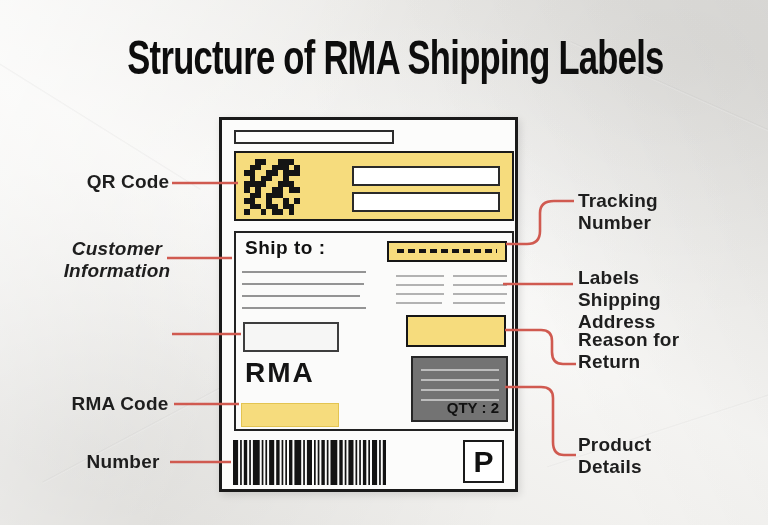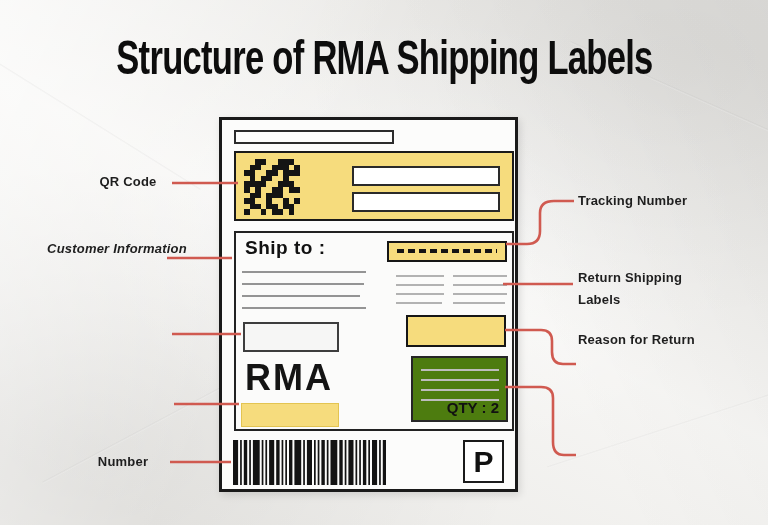--- a/index.html
+++ b/index.html
@@ -14,21 +14,21 @@
       radial-gradient(ellipse at 88% 12%, rgba(0,0,0,.04), rgba(0,0,0,0) 40%),
       radial-gradient(ellipse at 55% 45%, rgba(255,255,255,.5), rgba(255,255,255,0) 55%);
   }
   
   .crease{position:absolute;background:linear-gradient(to bottom,rgba(0,0,0,.045),rgba(255,255,255,.25));pointer-events:none;}
   .c1{left:-40px;top:120px;width:260px;height:2px;transform:rotate(32deg);}
   .c2{left:540px;top:420px;width:300px;height:2px;transform:rotate(-18deg);}
   .c3{left:30px;top:430px;width:220px;height:2px;transform:rotate(-28deg);}
   .c4{left:560px;top:90px;width:240px;height:2px;transform:rotate(24deg);}
 
-  .title-wrap{position:absolute;left:0;right:0;top:30px;text-align:center;z-index:3;}
+  .title-wrap{position:absolute;left:0;right:0;top:30px;text-align:right;z-index:3;}
   .title{display:inline-block;font-size:48px;font-weight:700;color:#0d0d0d;
     letter-spacing:-1px;transform:scaleX(.72);transform-origin:center;white-space:nowrap;}
 
   
   .sheet{position:absolute;left:219px;top:117px;width:299px;height:375px;background:#fcfcfb;
     border:3px solid #1a1a1a;box-sizing:border-box;z-index:2;box-shadow:2px 3px 8px rgba(0,0,0,.12);}
   .sheet *{box-sizing:border-box;}
   .topbar{position:absolute;left:12px;top:10px;width:160px;height:14px;background:#fdfdfc;border:2px solid #2c2c2c;}
   .yellowhdr{position:absolute;left:12px;top:31px;width:280px;height:70px;background:#f6dc7d;border:2px solid #1a1a1a;}
   .qr{position:absolute;left:8px;top:6px;width:56px;height:56px;display:grid;
@@ -45,36 +45,36 @@
   .gline{position:absolute;height:2px;background:#949494;}
   .a1{left:6px;top:38px;width:124px;} .a2{left:6px;top:50px;width:122px;}
   .a3{left:6px;top:62px;width:118px;} .a4{left:6px;top:74px;width:124px;}
   .gline2{position:absolute;height:1.6px;background:#b2b2b2;}
   .r11{left:160px;top:42px;width:48px;} .r12{left:160px;top:51px;width:48px;}
   .r13{left:160px;top:60px;width:48px;} .r14{left:160px;top:69px;width:46px;}
   .r21{left:217px;top:42px;width:54px;} .r22{left:217px;top:51px;width:54px;}
   .r23{left:217px;top:60px;width:54px;} .r24{left:217px;top:69px;width:52px;}
   .instrbox{position:absolute;left:7px;top:89px;width:96px;height:30px;background:#f6f6f5;border:2px solid #3d3d3d;}
   .reasonbox{position:absolute;left:170px;top:82px;width:100px;height:32px;background:#f6dc7d;border:2px solid #161616;}
-  .rma-txt{position:absolute;left:9px;top:124px;font-size:36px;font-weight:700;color:#141414;letter-spacing:2px;}
-  .prodbox{position:absolute;left:175px;top:123px;width:97px;height:66px;background:#4d7c0f;border:2px solid #262626;}
+  .rma-txt{position:absolute;left:9px;top:124px;font-size:28px;font-weight:700;color:#141414;letter-spacing:2px;}
+  .prodbox{position:absolute;left:175px;top:123px;width:97px;height:66px;background:#737373;border:2px solid #262626;}
   .pline{position:absolute;left:8px;width:78px;height:1.5px;background:#bdbdbd;}
   .p1{top:11px;} .p2{top:21px;} .p3{top:31px;} .p4{top:41px;}
   .qty{position:absolute;right:7px;bottom:4px;font-size:15px;font-weight:700;color:#111;}
   .rmacode{position:absolute;left:5px;top:170px;width:98px;height:24px;background:#f6dc7d;border:1px solid #e3c451;}
   .barcode{position:absolute;left:11px;top:320px;width:153px;height:45px;}
   .pbox{position:absolute;left:241px;top:320px;width:41px;height:43px;background:#fff;border:2px solid #1a1a1a;
     display:flex;align-items:center;justify-content:center;font-size:30px;font-weight:700;color:#111;}
 
   
   .connectors{position:absolute;left:0;top:0;z-index:4;pointer-events:none;}
   .connectors path{stroke:#d05a50;stroke-width:2.6;fill:none;}
 
   
-  .ann{position:absolute;z-index:3;font-size:13px;line-height:22px;color:#1e1e1e;font-weight:600;letter-spacing:.2px;}
+  .ann{position:absolute;z-index:3;font-size:19px;line-height:22px;color:#1e1e1e;font-weight:600;letter-spacing:.2px;}
   .ann.left{text-align:center;width:160px;}
   .l1{left:48px;top:171px;} .l2{left:37px;top:238px;font-style:italic;} .l3{left:38px;top:312px;}
   .l4{left:40px;top:393px;} .l5{left:43px;top:451px;}
   .ann.right{text-align:left;width:140px;}
   .r1{left:578px;top:190px;} .r2{left:578px;top:267px;} .r3{left:578px;top:329px;} .r4{left:578px;top:434px;}
 
   
   .logo{position:absolute;left:705px;top:468px;width:62px;text-align:center;z-index:3;}
   .logo-circle{width:30px;height:30px;border-radius:50%;background:#1a57a5;margin:0 auto;position:relative;}
   .logo-name{font-size:10px;font-weight:700;letter-spacing:2px;color:#19243b;margin-top:3px;transform:scaleX(.92);}
@@ -278,19 +278,21 @@
         <rect x="146.10000000000002" y="0" width="1.70" height="45" fill="#131313"></rect>
         <rect x="149.8" y="0" width="3.40" height="45" fill="#131313"></rect>
       </svg>
     <div class="pbox">
       <span>P</span>
     </div>
   </div>
 
   <div class="ann left l1">QR Code</div>
   <div class="ann left l2">Customer Information</div>
+  <div class="ann left l4">RMA Code</div>
   <div class="ann left l5">Number</div>
 
   <div class="ann right r1">Tracking Number</div>
-  <div class="ann right r2">Return Shipping Labels</div>
+  <div class="ann right r2">Labels Shipping Address</div>
   <div class="ann right r3">Reason for Return</div>
+  <div class="ann right r4">Product Details</div>
 
 </div>
 
 </body></html>

